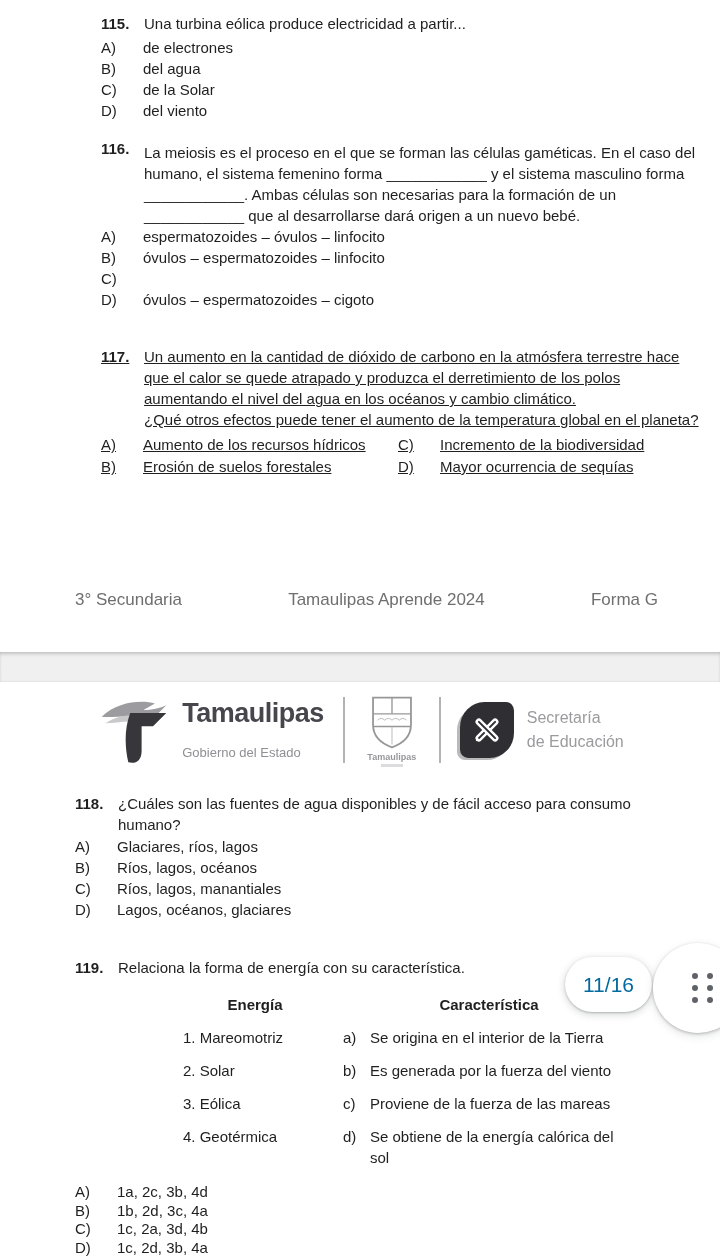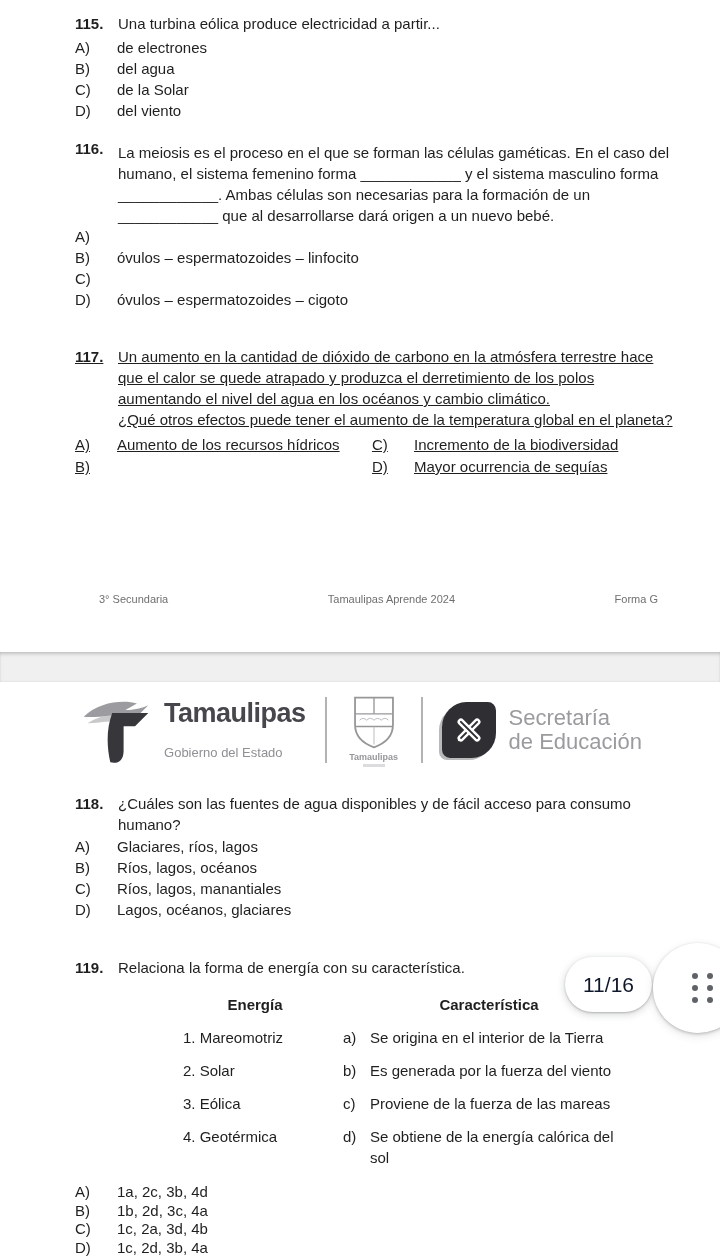--- a/index.html
+++ b/index.html
@@ -3,21 +3,21 @@
 <meta charset="utf-8">
 <style>
   html,body { margin:0; padding:0; }
   body {
     width:720px; height:1259px; overflow:hidden; position:relative;
     background:#ffffff; color:#1f1f1f;
     font-family:"Liberation Sans", sans-serif;
     font-size:15px; line-height:21px;
   }
   .page1 { height:652px; box-sizing:border-box; position:relative; background:#fff;
-           padding:13px 20px 0 75px; }
+           padding:13px 20px 0 101px; }
   .page-gap { height:30px; background:#f0f0f1;
               box-shadow: inset 0 3px 4px -2px rgba(0,0,0,0.28), inset 0 -1px 2px rgba(0,0,0,0.05); }
   .page2 { height:577px; box-sizing:border-box; position:relative; background:#fff; padding-top:0; }
   .qwrap { padding:0 20px 0 75px; }
 
   .qblock { }
   .q { display:flex; align-items:flex-start; }
   .qnum { width:43px; flex-shrink:0; font-weight:bold; }
   .qbody { flex:1; }
   .prewrap { white-space:pre-line; }
@@ -28,56 +28,56 @@
   .opt .letter { width:42px; flex-shrink:0; }
 
   .opts2 { display:grid; grid-template-columns:297px auto; row-gap:1px; margin-top:4px; }
 
   .m-q116 { margin-top:17px; }
   .m-q117 { margin-top:36px;text-decoration:underline; }
   .m-q118 { margin-top:23px; }
   .m-q119 { margin-top:37px; }
 
   .footer { position:absolute; left:75px; right:62px; bottom:42px;
-            display:flex; align-items:center; font-size:11px; color:#6f6f6f;margin-left:24px; }
+            display:flex; align-items:center; font-size:17px; color:#6f6f6f; }
   .footer .fc { flex:1; text-align:center; }
 
   
   .logos { display:flex; align-items:center; justify-content:center; gap:19px;
            margin-top:8px; height:80px; }
   .logo-tam { display:flex; align-items:center; gap:10px; }
   .wordmark-title { font-size:27px; line-height:27px; font-weight:bold; color:#46464c; letter-spacing:-0.5px; }
   .wordmark-sub { font-size:13px; line-height:15px; color:#8f8f94; margin-top:18px; }
   .vdiv { width:2px; height:66px; background:#b3b3b6; }
   .shield-wrap { display:flex; flex-direction:column; align-items:center; }
   .shield-caption { font-size:9px; line-height:10px; font-weight:bold; color:#97979a; margin-top:2px; }
   .shield-minibar { width:22px; height:3px; background:#dcdcde; margin-top:2px; }
   .badge-group { display:flex; align-items:center; gap:13px; }
   .badge { position:relative; width:54px; height:56px; }
   .badge-back { position:absolute; left:-3px; top:4px; width:54px; height:54px;
                 background:#b9b9bc; border-radius:45% 15% 45% 15%; }
   .badge-front { position:absolute; inset:0; background:#2e2e33; border-radius:45% 15% 45% 15%;
                  display:flex; align-items:center; justify-content:center; }
-  .sec-text { font-size:22px; line-height:24px; color:#9b9b9e; }
+  .sec-text { font-size:16px; line-height:24px; color:#9b9b9e; }
 
   
   .tbl { margin-left:100px; margin-top:16px; }
   .tblhead { display:grid; grid-template-columns:160px 292px; column-gap:8px; font-weight:bold; }
   .tblhead .th { text-align:center; }
   .tblrow { display:grid; grid-template-columns:160px 292px; column-gap:8px; margin-top:12px; }
   .tcell-left { padding-left:8px; }
   .tcell-right { display:flex; }
   .tcell-right .tletter { width:27px; flex-shrink:0; }
 
   .opts119 { margin-top:15px; line-height:18.5px; }
 
   
   .pill { position:absolute; left:565px; top:957px; width:87px; height:55px; z-index:6;
           background:#fff; border-radius:28px; display:flex; align-items:center; justify-content:center;
-          font-size:21px; color:#0f172a;
+          font-size:21px; color:#0369a1;
           box-shadow:0 1px 2px rgba(60,64,67,.30), 0 2px 6px 2px rgba(60,64,67,.15); }
   .fab { position:absolute; left:653px; top:943px; width:90px; height:90px; z-index:6;
          background:#fff; border-radius:50%; display:flex; align-items:center; justify-content:center;
          box-shadow:0 1px 3px rgba(60,64,67,.30), 0 3px 8px rgba(60,64,67,.15); cursor:pointer; }
   .dots { display:grid; grid-template-columns:repeat(2,6px); gap:6px 9px; transform:translateX(4px); }
   .dot { width:6px; height:6px; border-radius:50%; background:#5f6368; }
 </style>
 </head>
 <body>
 
@@ -114,20 +114,21 @@
       <div class="qbody">
         <div class="para prewrap">La meiosis es el proceso en el que se forman las células gaméticas. En el caso del
 humano, el sistema femenino forma ____________ y el sistema masculino forma
 ____________. Ambas células son necesarias para la formación de un
 ____________ que al desarrollarse dará origen a un nuevo bebé.</div>
       </div>
     </div>
     <div class="opts" style="margin-top:0;">
       <div class="opt">
           <span class="letter">A)</span>
+          <span>espermatozoides – óvulos – linfocito</span>
         </div>
       <div class="opt">
           <span class="letter">B)</span>
           <span>óvulos – espermatozoides – linfocito</span>
         </div>
       <div class="opt">
           <span class="letter">C)</span>
         </div>
       <div class="opt">
           <span class="letter">D)</span>
@@ -150,20 +151,21 @@
       <div class="opt">
           <span class="letter">A)</span>
           <span>Aumento de los recursos hídricos</span>
         </div>
       <div class="opt">
           <span class="letter">C)</span>
           <span>Incremento de la biodiversidad</span>
         </div>
       <div class="opt">
           <span class="letter">B)</span>
+          <span>Erosión de suelos forestales</span>
         </div>
       <div class="opt">
           <span class="letter">D)</span>
           <span>Mayor ocurrencia de sequías</span>
         </div>
     </div>
   </section>
 
   <div class="footer">
     <span>3° Secundaria</span>

